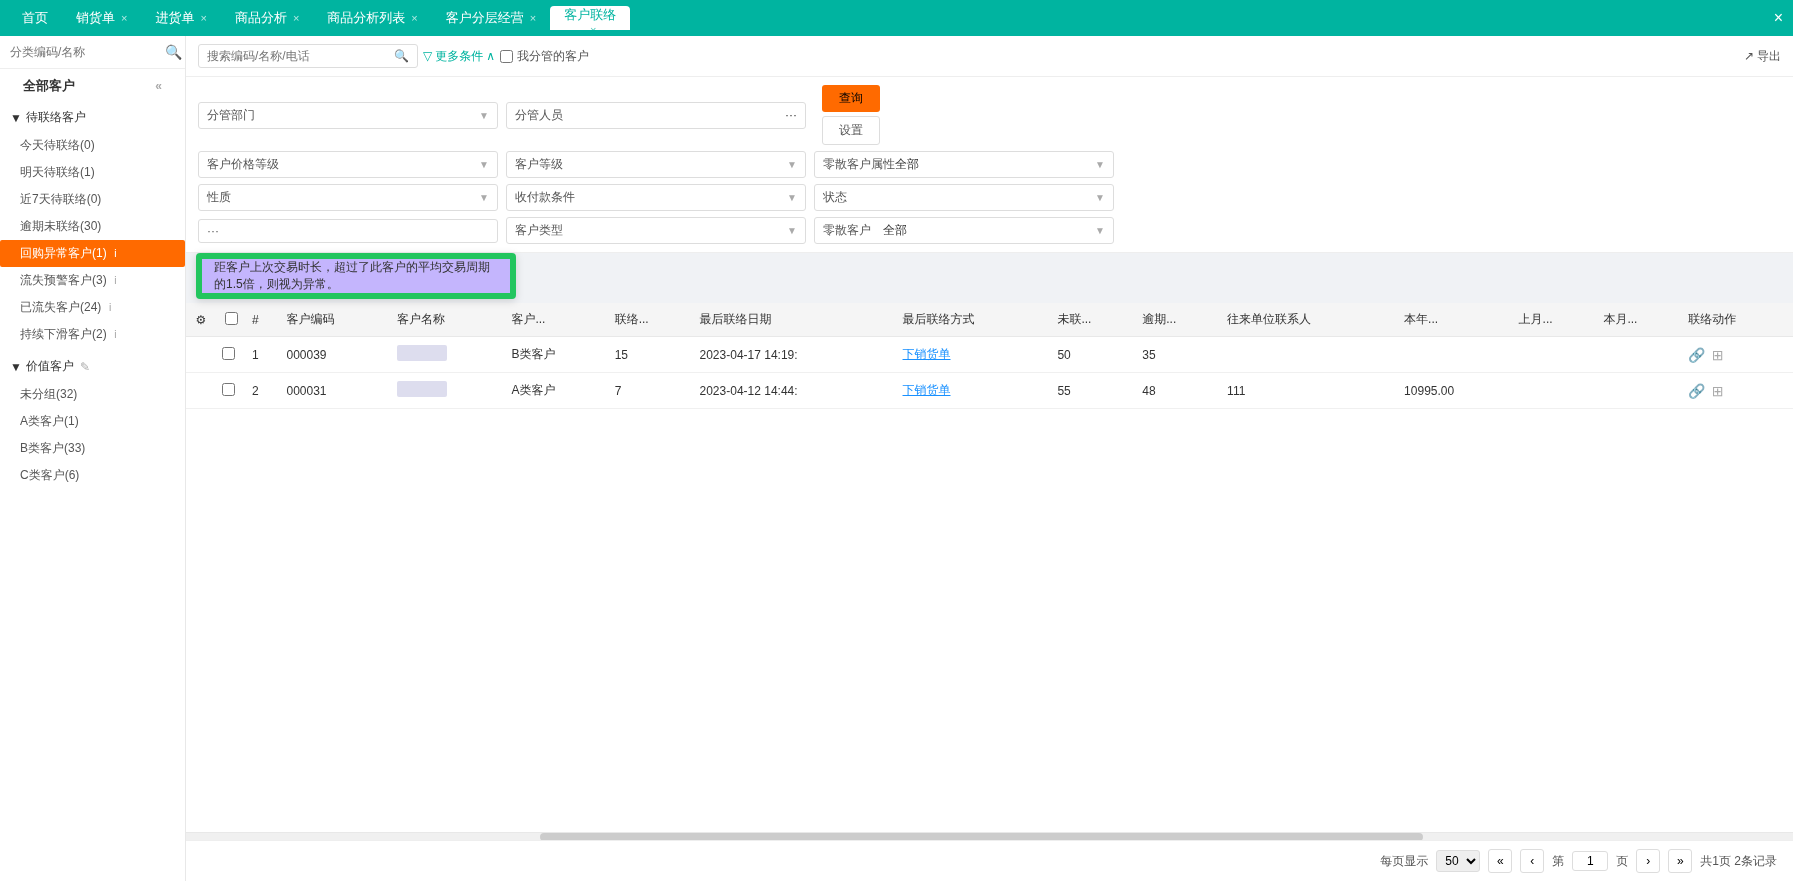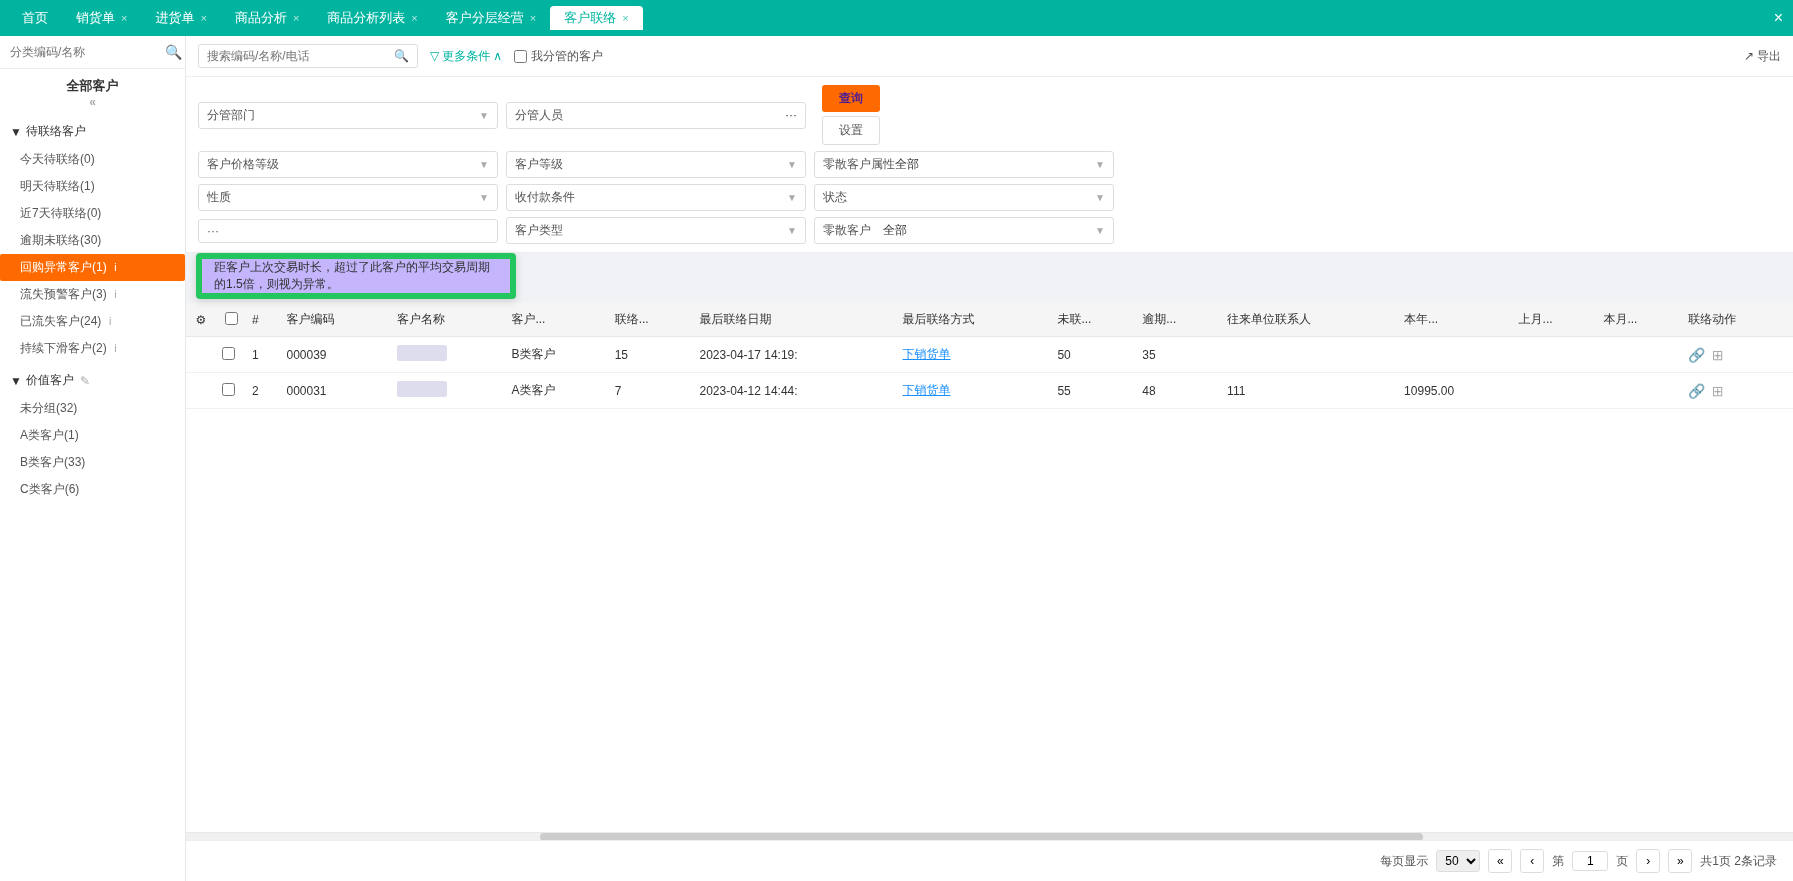--- a/index.html
+++ b/index.html
@@ -11,21 +11,21 @@
       background: #00b4a0;
       height: 36px; padding: 0 8px;
       position: relative;
     }
     .top-nav-item {
       color: #fff; padding: 0 14px; height: 24px;
       display: flex; align-items: center; cursor: pointer;
       font-size: 13px; white-space: nowrap;
     }
     .top-nav-item.active {
-      background: #fff; color: #00b4a0; border-radius: 4px 4px 0 0;
+      background: #fff; color: #00b4a0; border-radius: 4px 4px 0 0; flex-direction: column;
     }
     .top-nav-item .close-x {
       margin-left: 6px; font-size: 11px; opacity: 0.7;
     }
     .top-nav-close-all {
       position: absolute; right: 10px;
       color: #fff; cursor: pointer; font-size: 16px;
     }
 
     
@@ -48,21 +48,20 @@
       border: none; outline: none; font-size: 12px;
       flex: 1; color: #666;
     }
     .sidebar-search .search-icon {
       color: #aaa; font-size: 14px; cursor: pointer;
     }
     .sidebar-section-header {
       display: flex; align-items: center; justify-content: space-between;
       padding: 8px 23px; font-weight: bold; font-size: 13px; color: #333;
       cursor: pointer;
-      flex-direction: column;
     }
     .sidebar-section-header .collapse-icon {
       color: #aaa; font-size: 12px;
     }
     .sidebar-group-title {
       display: flex; align-items: center;
       padding: 6px 10px; color: #333; font-size: 12px; cursor: pointer;
     }
     .sidebar-group-title .triangle { margin-right: 4px; }
     .sidebar-item {
@@ -75,21 +74,21 @@
 
     
     .right-content {
       flex: 1; display: flex; flex-direction: column; overflow: hidden;
       background: #f0f2f5;
     }
 
     
     .filter-bar {
       background: #fff; padding: 8px 12px;
-      display: flex; align-items: center; gap: 12px;
+      display: flex; align-items: center; gap: 5px;
       border-bottom: 1px solid #eee; flex-shrink: 0;
     }
     .filter-search-box {
       display: flex; align-items: center;
       border: 1px solid #ddd; border-radius: 3px;
       padding: 4px 8px; width: 220px; background: #fff;
     }
     .filter-search-box input {
       border: none; outline: none; font-size: 12px; flex: 1;
     }
@@ -124,22 +123,22 @@
     }
     .filter-field input {
       border: none; outline: none; font-size: 12px; flex: 1;
       background: transparent; cursor: pointer;
     }
     .filter-field .caret { color: #aaa; font-size: 10px; margin-left: auto; }
     .filter-label {
       font-size: 12px; color: #555; white-space: nowrap; min-width: 60px;
     }
     .query-btn {
-      background: #ff6a00; color: #4c1d95; border: none;
-      padding: 5px 16px; border-radius: 3px; cursor: pointer; font-size: 12px; font-weight: bold;
+      background: #ff6a00; color: #000000; border: none;
+      padding: 5px 16px; border-radius: 3px; cursor: pointer; font-size: 12px;
     }
     .settings-btn {
       background: #fff; color: #555; border: 1px solid #ddd;
       padding: 5px 16px; border-radius: 3px; cursor: pointer; font-size: 12px;
     }
     .btn-group-right { display: flex; flex-direction: column; gap: 4px; margin-left: 8px; }
 
     
     .table-area {
       flex: 1; overflow-y: auto; overflow-x: auto;

